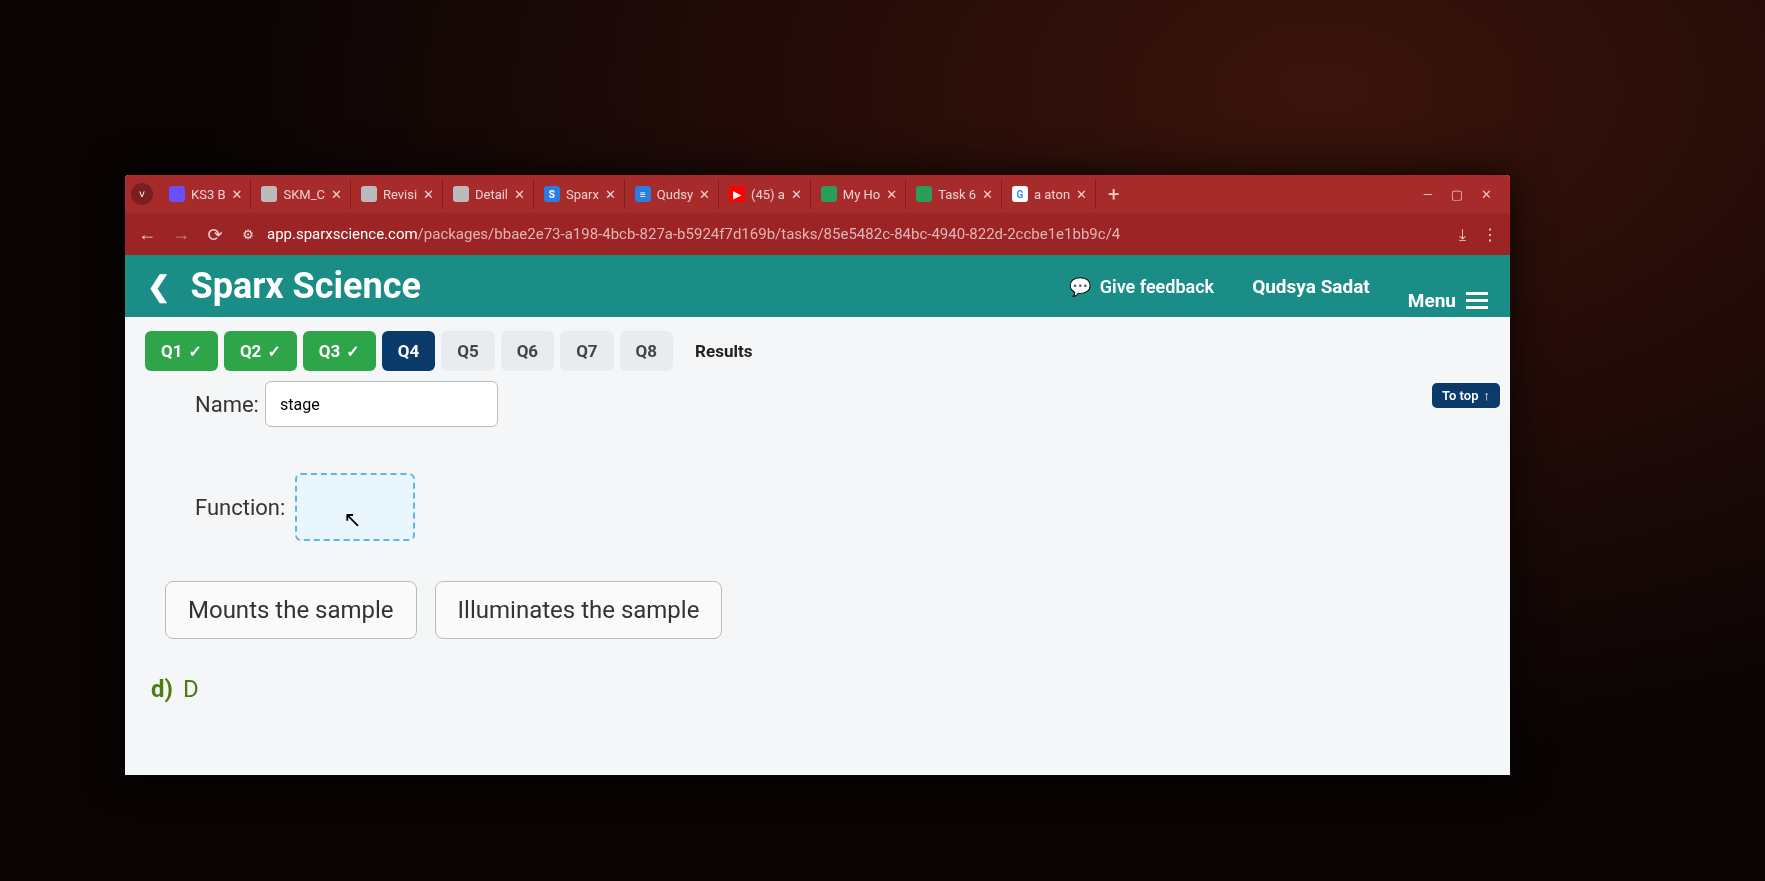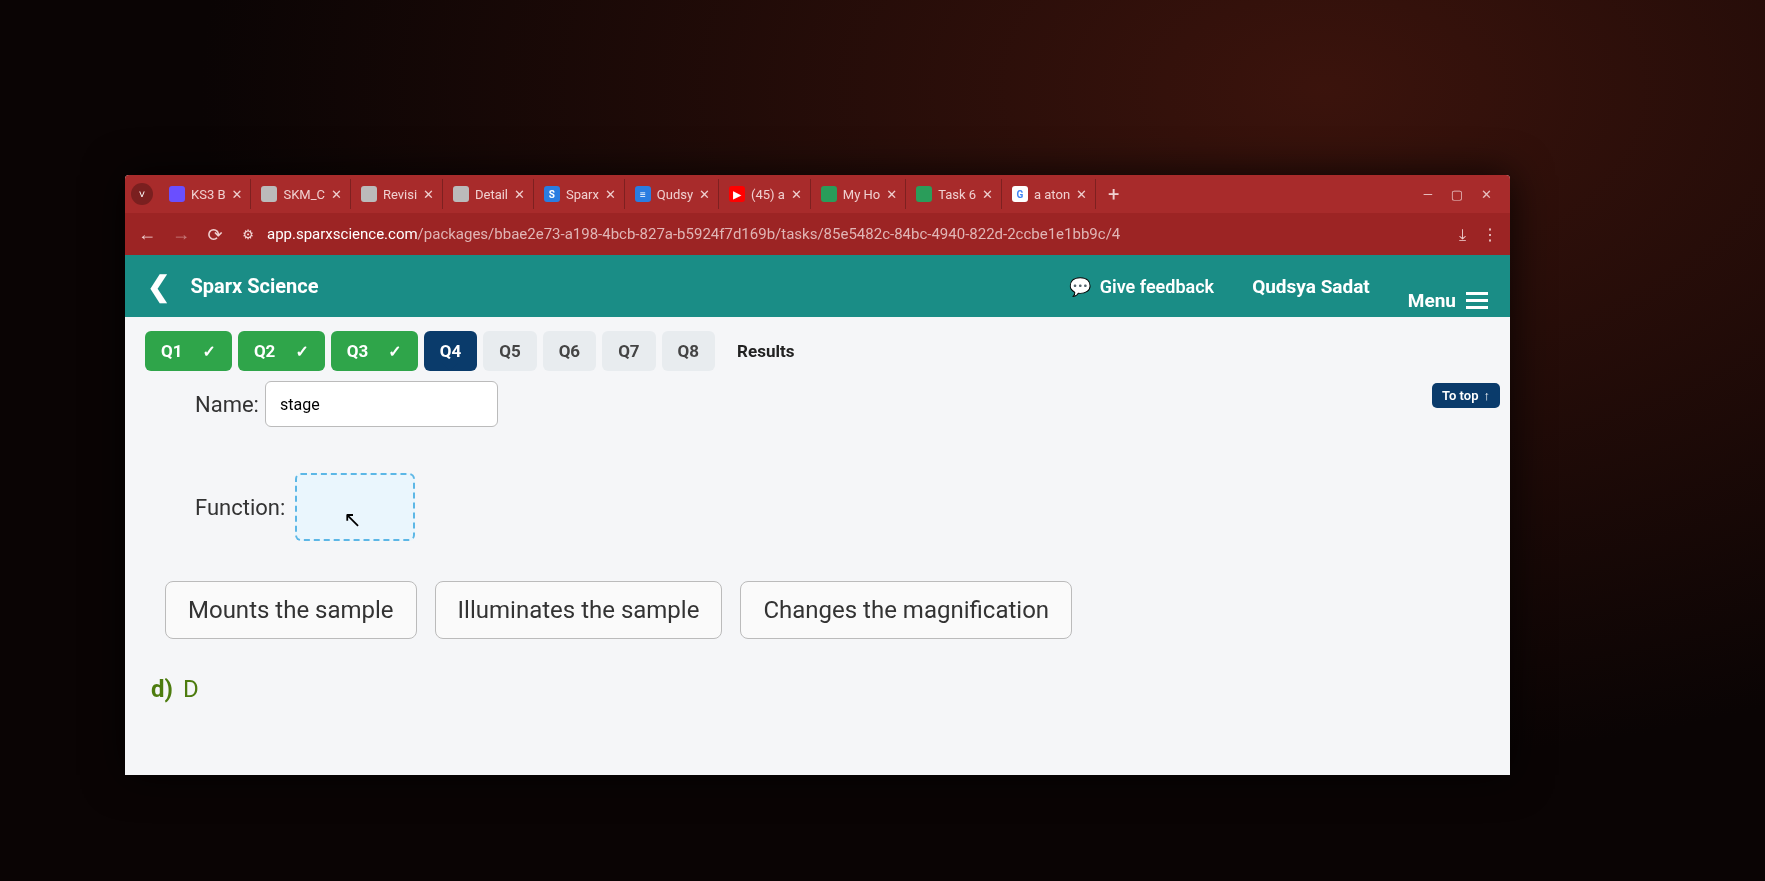--- a/index.html
+++ b/index.html
@@ -21,31 +21,31 @@
   .nav-btn { color: #f0d0d0; font-size: 18px; cursor: pointer; width: 20px; text-align: center; }
   .url-bar { flex: 1; display: flex; align-items: center; gap: 10px; color: #f5dada; font-size: 15px; }
   .url-icon { width: 18px; height: 18px; display: flex; align-items: center; justify-content: center; font-size: 13px; }
   .url-text .domain { color: #fff; }
   .url-text .path { color: #e0b5b5; }
   .url-right { display: flex; gap: 16px; color: #f0d0d0; font-size: 16px; align-items: center; }
 
   
   .app-header { height: 62px; background: #1a8d86; display: flex; align-items: center; padding: 0 22px; color: #fff; gap: 20px; }
   .back-chevron { font-size: 28px; font-weight: bold; cursor: pointer; }
-  .app-title { font-size: 20px; font-weight: 700; flex: 1; }
+  .app-title { font-size: 36px; font-weight: 700; flex: 1; }
   .feedback { display: flex; align-items: center; gap: 8px; font-size: 18px; font-weight: 600; cursor: pointer; }
   .user-name { font-size: 19px; font-weight: 700; margin: 0 18px; }
   .menu-btn { display: flex; align-items: center; gap: 10px; font-size: 19px; font-weight: 700; cursor: pointer; margin-top: 28px; }
   .ham { display: flex; flex-direction: column; gap: 4px; }
   .ham span { width: 22px; height: 3px; background: #fff; }
 
   
   .content { position: relative; padding: 14px 20px; background: #f5f6f8; height: calc(100% - 38px - 42px - 62px); }
   .qnav { display: flex; gap: 6px; align-items: stretch; height: 40px; margin-bottom: 10px; }
-  .qbtn { display: flex; align-items: center; justify-content: center; gap: 20px; padding: 0 16px; border-radius: 6px; font-weight: 700; font-size: 17px; cursor: pointer; position: relative; }
+  .qbtn { display: flex; align-items: center; justify-content: center; gap: 6px; padding: 0 16px; border-radius: 6px; font-weight: 700; font-size: 17px; cursor: pointer; position: relative; }
   .qbtn.done { background: #2fa54a; color: #fff; }
   .qbtn.active { background: #0a3b6b; color: #fff; }
   .qbtn.active::after { content: ""; position: absolute; bottom: -8px; left: 50%; transform: translateX(-50%); border: 8px solid transparent; border-top-color: #0a3b6b; }
   .qbtn.idle { background: #e8ecef; color: #444; }
   .qbtn.results { background: transparent; color: #222; font-weight: 700; }
   .check { font-size: 16px; }
 
   .field-row { display: flex; align-items: center; gap: 6px; margin-left: 50px; margin-top: 6px; }
   .field-label { font-size: 22px; color: #333; }
   .text-input { height: 46px; min-width: 215px; border: 1px solid #bbb; border-radius: 6px; padding: 0 14px; font-size: 16px; background: #fff; }
@@ -205,21 +205,20 @@
     <div class="function-row">
       <span class="field-label">Function:</span>
       <div class="dropzone">
         <span class="cursor">↖</span>
       </div>
     </div>
 
     <div class="options" id="options-mount">
         <div class="opt">Mounts the sample</div>
         <div class="opt">Illuminates the sample</div>
-        <div class="opt">Changes the magnification</div>
       </div>
 
     <div class="part-d">
       <b>d)</b><span>D</span>
     </div>
 
     <div class="to-top">
       <span>To top</span>
       <span>↑</span>
     </div>

